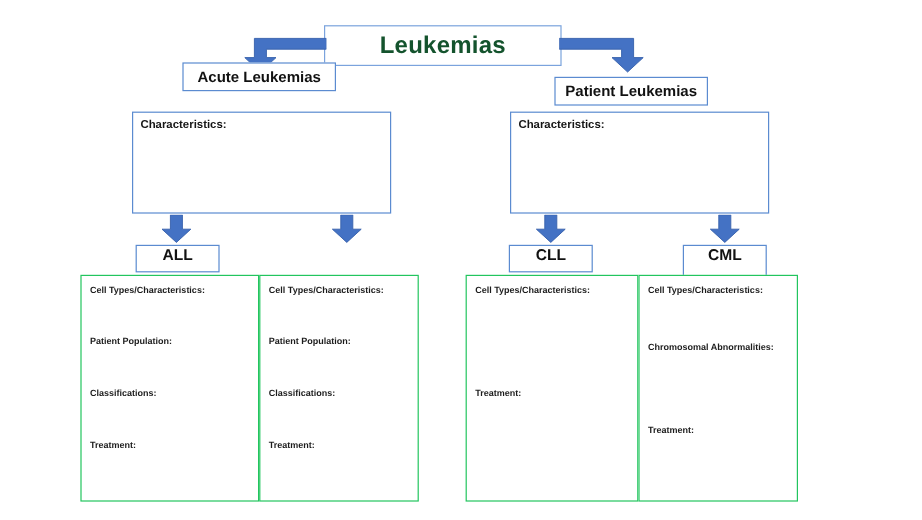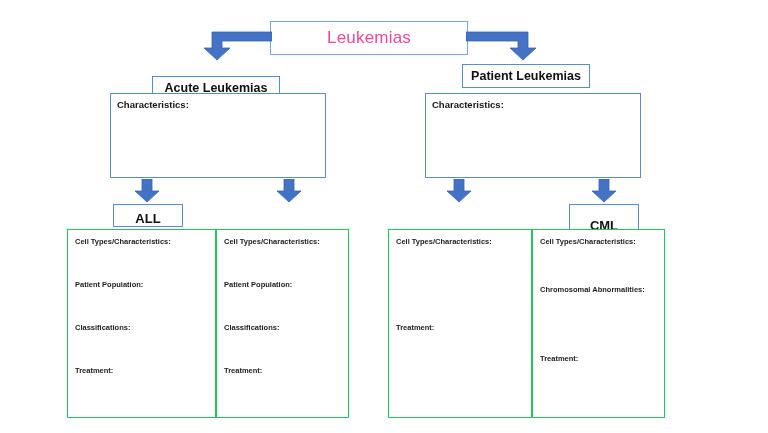--- a/index.html
+++ b/index.html
@@ -26,23 +26,23 @@
     background: #ffffff;
     border: 1px solid #5b8bd0;
   }
   .title-box {
     border: 1px solid #7ba3dd;
     display: flex;
     align-items: center;
     justify-content: center;
   }
   .title-box .label {
-    font-size: 17px;
-    font-weight: 400;
-    color: #ec4899;
+    font-size: 20px;
+    font-weight: 700;
+    color: #14532d;
     letter-spacing: 0.2px;
   }
   .cat-box {
     display: flex;
     align-items: center;
     justify-content: center;
     border: 1px solid #5b8bd0;
   }
   .cat-box .label {
     font-size: 12.5px;
@@ -55,21 +55,21 @@
   .char-box .label {
     position: absolute;
     top: 5px;
     left: 6px;
     font-size: 9.5px;
     font-weight: 700;
     color: #161616;
   }
   .type-box {
     display: flex;
-    align-items: flex-end;
+    align-items: flex-start;
     justify-content: center;
     border: 1px solid #5b8bd0;
   }
   .type-box .label {
     font-size: 13px;
     font-weight: bold;
     color: #111111;
   }
   .detail-box {
     border: 1px solid #22c55e;
@@ -108,21 +108,21 @@
       <path d="M74 4 L74 13 L24 13 L24 20 L32 20 L19 32 L6 20 L14 20 L14 4 Z" fill="#4472C4" stroke="#3a63ad" stroke-width="0.8"></path>
     </svg>
   </div>
 
   <div class="elbow" style="left:466px; top:28px; width:76px; height:33px;">
     <svg width="76" height="33" viewBox="0 0 76 33">
       <path d="M0 4 L0 13 L52 13 L52 20 L44 20 L57 32 L70 20 L62 20 L62 4 Z" fill="#4472C4" stroke="#3a63ad" stroke-width="0.8"></path>
     </svg>
   </div>
 
-  <div class="box cat-box" style="left:152px; top:76px; width:128px; height:24px;">
+  <div class="box cat-box" style="left:152px; top:52px; width:128px; height:24px;">
     <span class="label">Acute Leukemias</span>
   </div>
 
   <div class="box char-box" style="left:110px; top:93px; width:216px; height:85px;">
     <span class="label">Characteristics:</span>
   </div>
 
   <div class="downarrow" style="left:134px; top:179px; width:26px; height:24px;">
     <svg width="26" height="24" viewBox="0 0 26 24">
       <path d="M8 0 L18 0 L18 12 L25 12 L13 23 L1 12 L8 12 Z" fill="#4472C4" stroke="#3a63ad" stroke-width="0.8"></path>
@@ -170,20 +170,23 @@
       <path d="M8 0 L18 0 L18 12 L25 12 L13 23 L1 12 L8 12 Z" fill="#4472C4" stroke="#3a63ad" stroke-width="0.8"></path>
     </svg>
   </div>
 
   <div class="downarrow" style="left:591px; top:179px; width:26px; height:24px;">
     <svg width="26" height="24" viewBox="0 0 26 24">
       <path d="M8 0 L18 0 L18 12 L25 12 L13 23 L1 12 L8 12 Z" fill="#4472C4" stroke="#3a63ad" stroke-width="0.8"></path>
     </svg>
   </div>
 
+  <div class="box type-box" style="left:424px; top:204px; width:70px; height:23px;">
+    <span class="label">CLL</span>
+  </div>
 
   <div class="box type-box" style="left:569px; top:204px; width:70px; height:30px;">
     <span class="label">CML</span>
   </div>
 
   <div class="box detail-box" style="left:388px; top:229px; width:144px; height:189px;">
     <span class="line" style="top:7px;">Cell Types/Characteristics:</span>
     <span class="line" style="top:93px;">Treatment:</span>
   </div>
 

